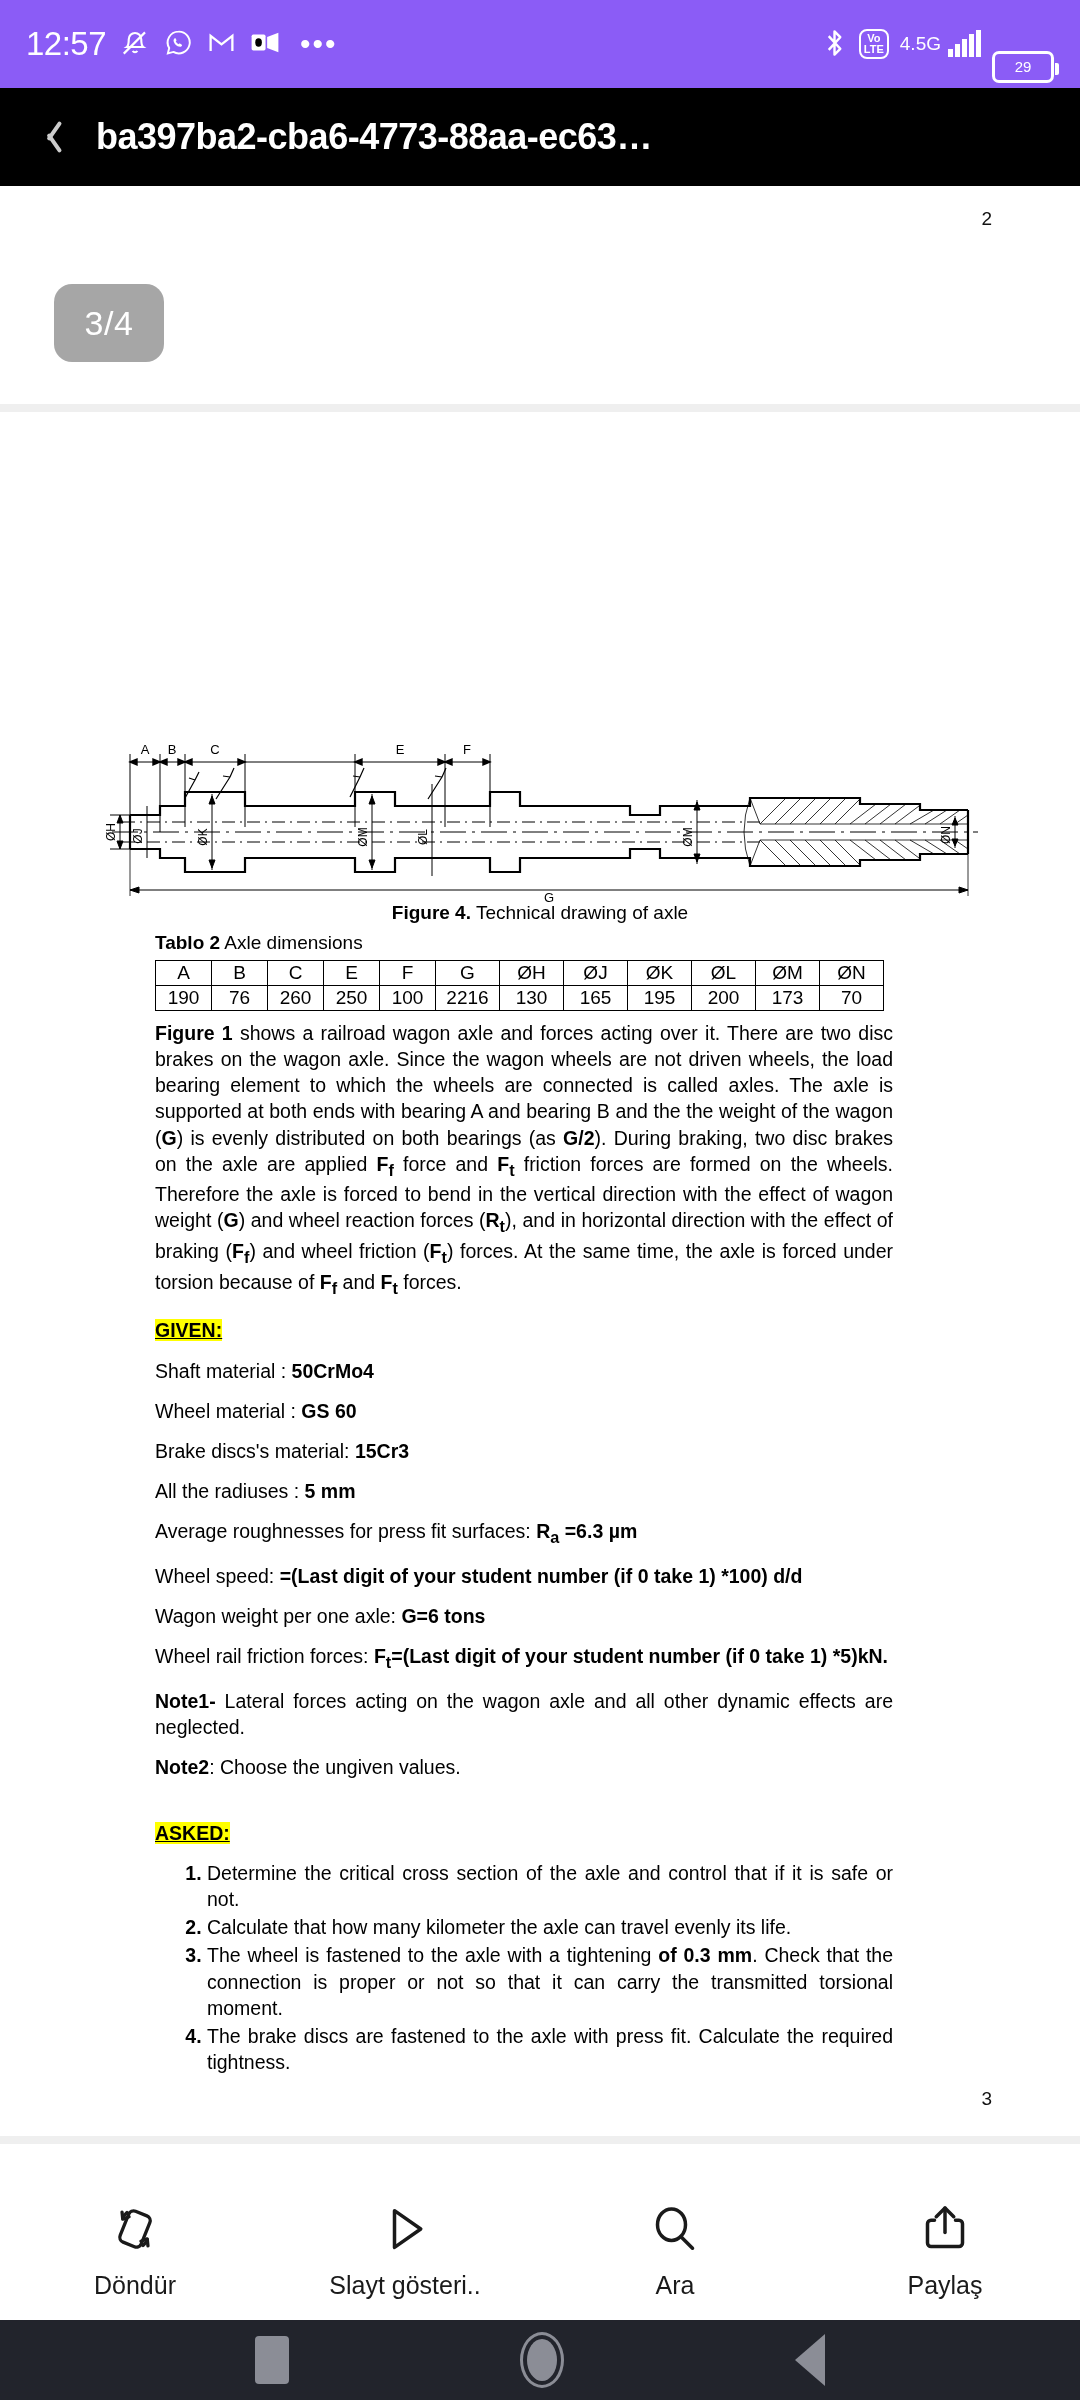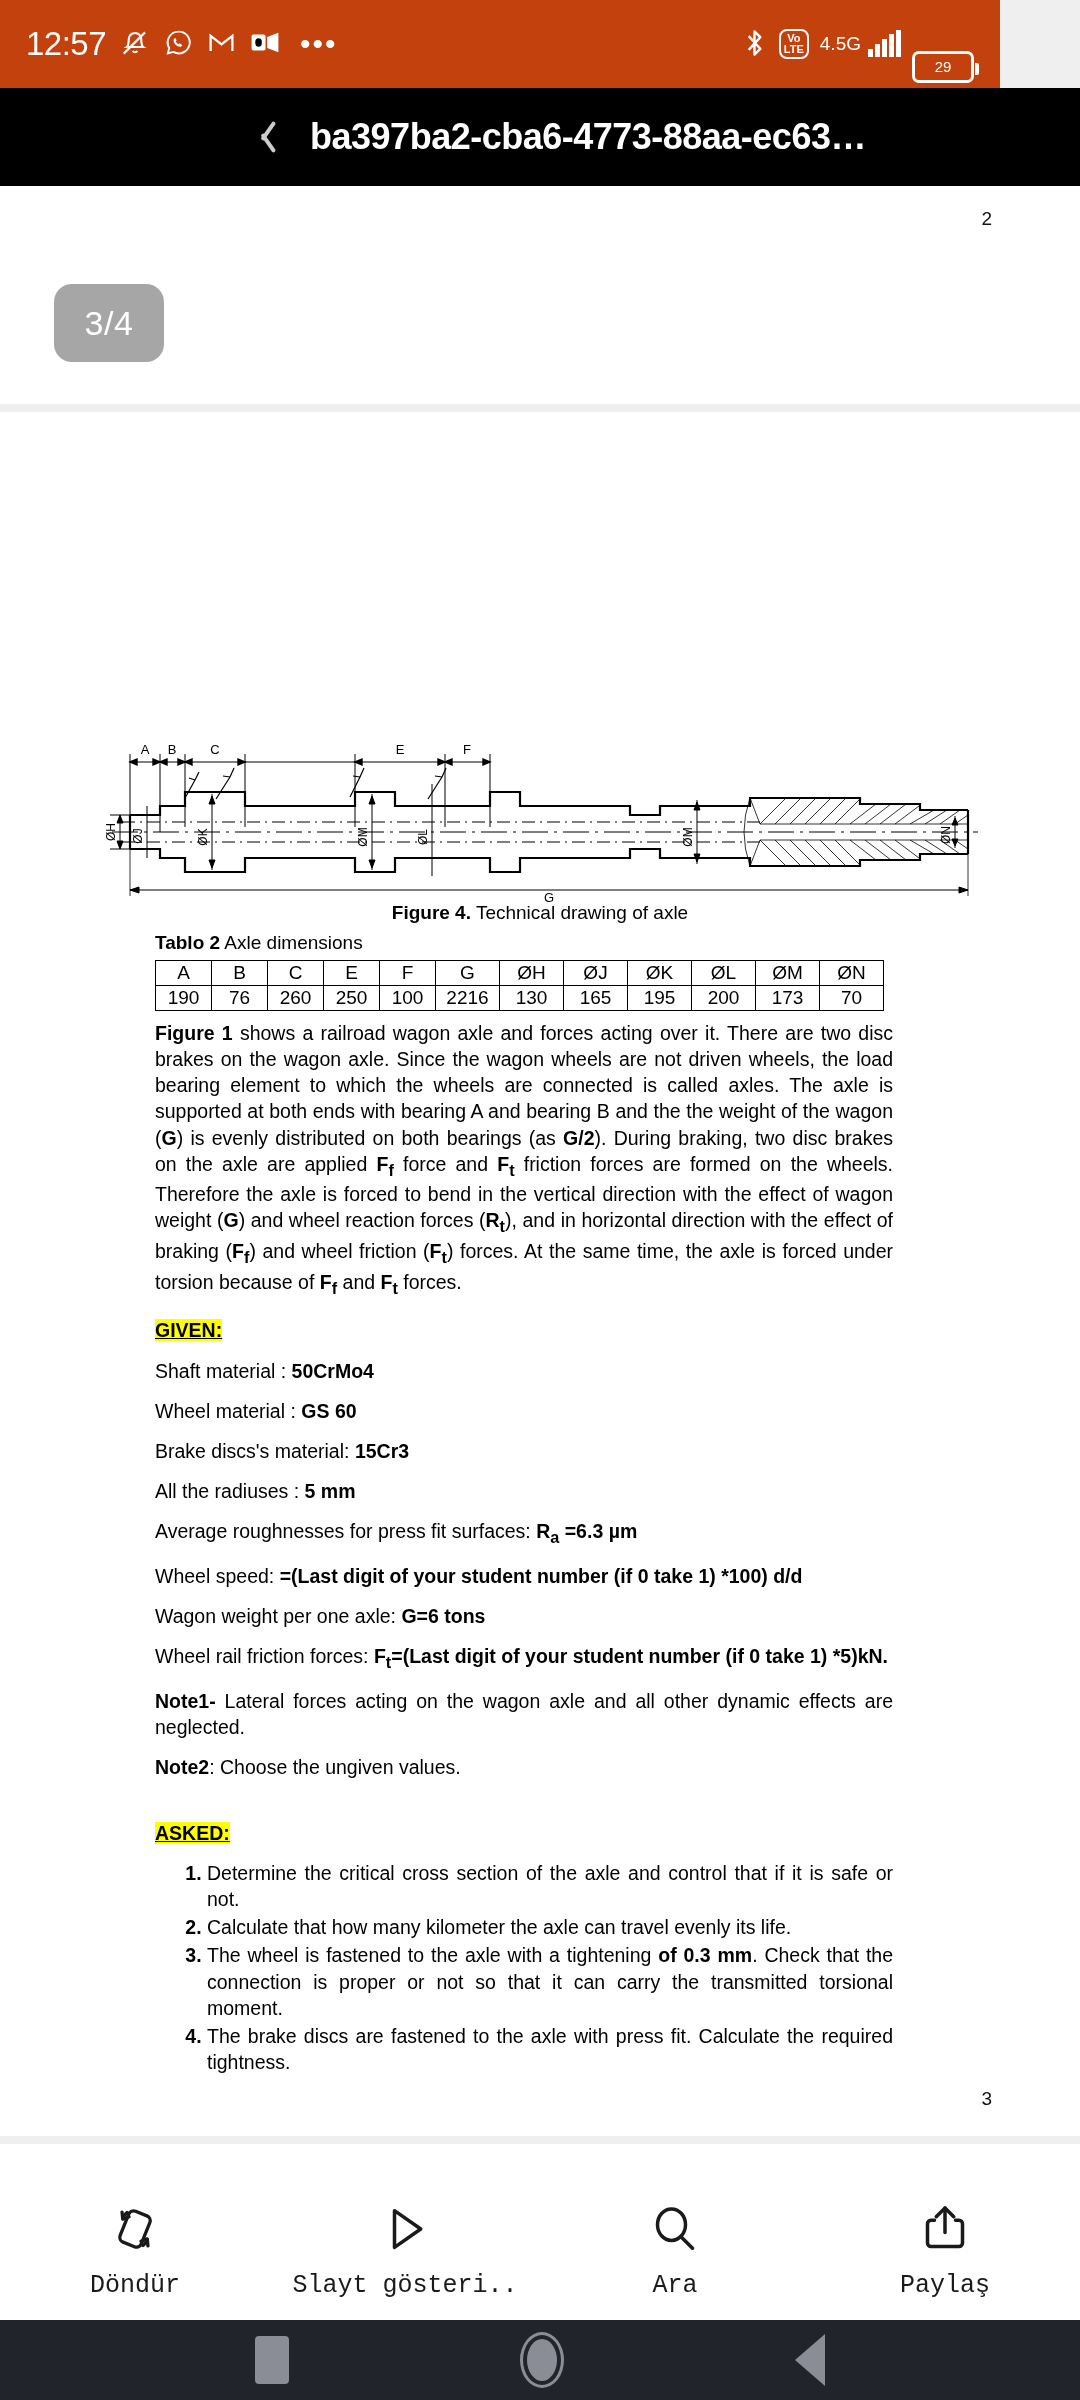--- a/index.html
+++ b/index.html
@@ -6,22 +6,22 @@
   html, body {
     width: 1080px; height: 2400px;
     background: #ffffff;
     font-family: "Liberation Sans", sans-serif;
     overflow: hidden;
   }
   .screen { position: relative; width: 1080px; height: 2400px; background:#efefef; }
 
   
   .statusbar {
-    position:absolute; top:0; left:0; width:1000px; height:88px;
-    background:#c2410c; color:#fff;
+    position:absolute; top:0; left:0; width:1080px; height:88px;
+    background:#8b5cf6; color:#fff;
     display:flex; align-items:center; justify-content:space-between;
     padding: 0 26px;
   }
   .sb-left { display:flex; align-items:center; gap:14px; }
   .sb-clock { font-size:33px; letter-spacing:-0.5px; font-weight:400; }
   .sb-right { display:flex; align-items:center; gap:11px; }
   .ico { display:inline-block; line-height:1; }
   .volte {
     border:2px solid #fff; border-radius:8px; font-size:11px; line-height:11px;
     padding:2px 3px; text-align:center; font-weight:700; letter-spacing:0;
@@ -37,21 +37,21 @@
     border:3px solid #fff; border-radius:7px; width:62px; height:32px;
     display:flex; align-items:center; justify-content:center;
     font-size:15px; font-weight:400; position:relative;margin-top:45px;
   }
   .battery:after{content:"";position:absolute;right:-8px;top:9px;width:4px;height:12px;background:#fff;border-radius:0 2px 2px 0;}
   .dots { font-size:30px; letter-spacing:2px; margin-left:6px; }
 
   
   .titlebar {
     position:absolute; top:88px; left:0; width:1080px; height:98px;
-    background:#000; color:#fff; display:flex; align-items:center;justify-content:center;
+    background:#000; color:#fff; display:flex; align-items:center;
   }
   .back-btn { width:96px; display:flex; align-items:center; justify-content:center; }
   .chev { width:22px; height:38px; position:relative; }
   .chev:before,.chev:after{content:"";position:absolute;left:9px;width:4px;height:22px;background:#ccc;border-radius:2px;}
   .chev:before{top:0;transform:rotate(35deg);transform-origin:bottom;}
   .chev:after{bottom:0;transform:rotate(-35deg);transform-origin:top;}
   .doc-title { font-size:36px; font-weight:700; letter-spacing:-0.5px; }
 
   
   .viewer { position:absolute; top:186px; left:0; width:1080px; height:1994px; background:#efefef; }
@@ -118,21 +118,21 @@
 
   
   .toolbar {
     position:absolute; top:2180px; left:0; width:1080px; height:140px;
     background:#fff; display:flex; align-items:center;
   }
   .tool {
     flex:1; display:flex; flex-direction:column; align-items:center; gap:14px;
   }
   .tool svg { display:block; }
-  .tool span { font-size:25px; color:#1a1a1a;font-family:Liberation Mono, monospace; }
+  .tool span { font-size:25px; color:#1a1a1a; }
 
   
   .navbar {
     position:absolute; top:2320px; left:0; width:1080px; height:80px;
     background:#22242c; display:flex; align-items:center; justify-content:space-around;
     padding: 0 140px;
   }
   .nav-recent { width:34px; height:48px; background:#8b8d96; border-radius:4px; }
   .nav-home {
     width:44px; height:56px; border:3px solid #8b8d96; border-radius:50%;

